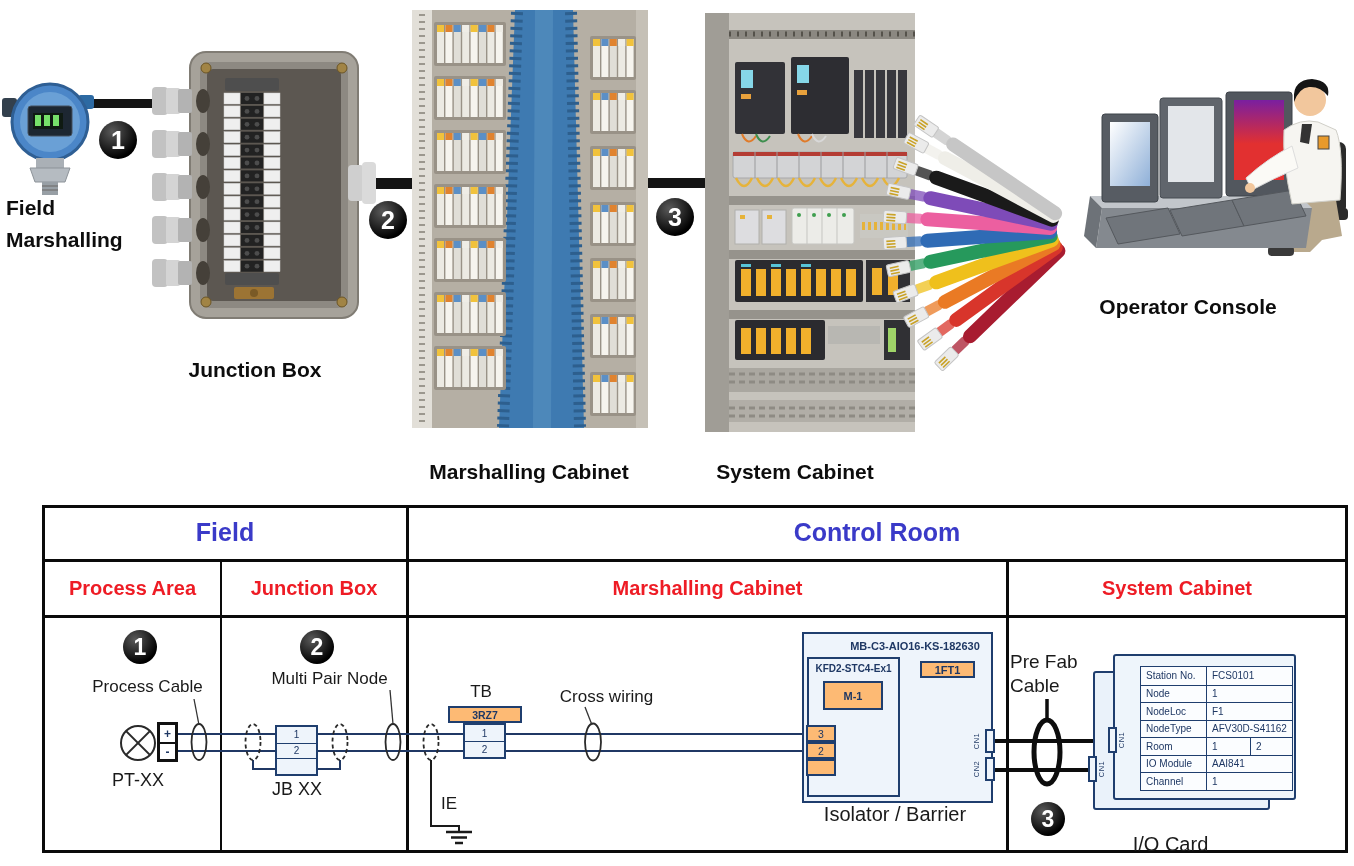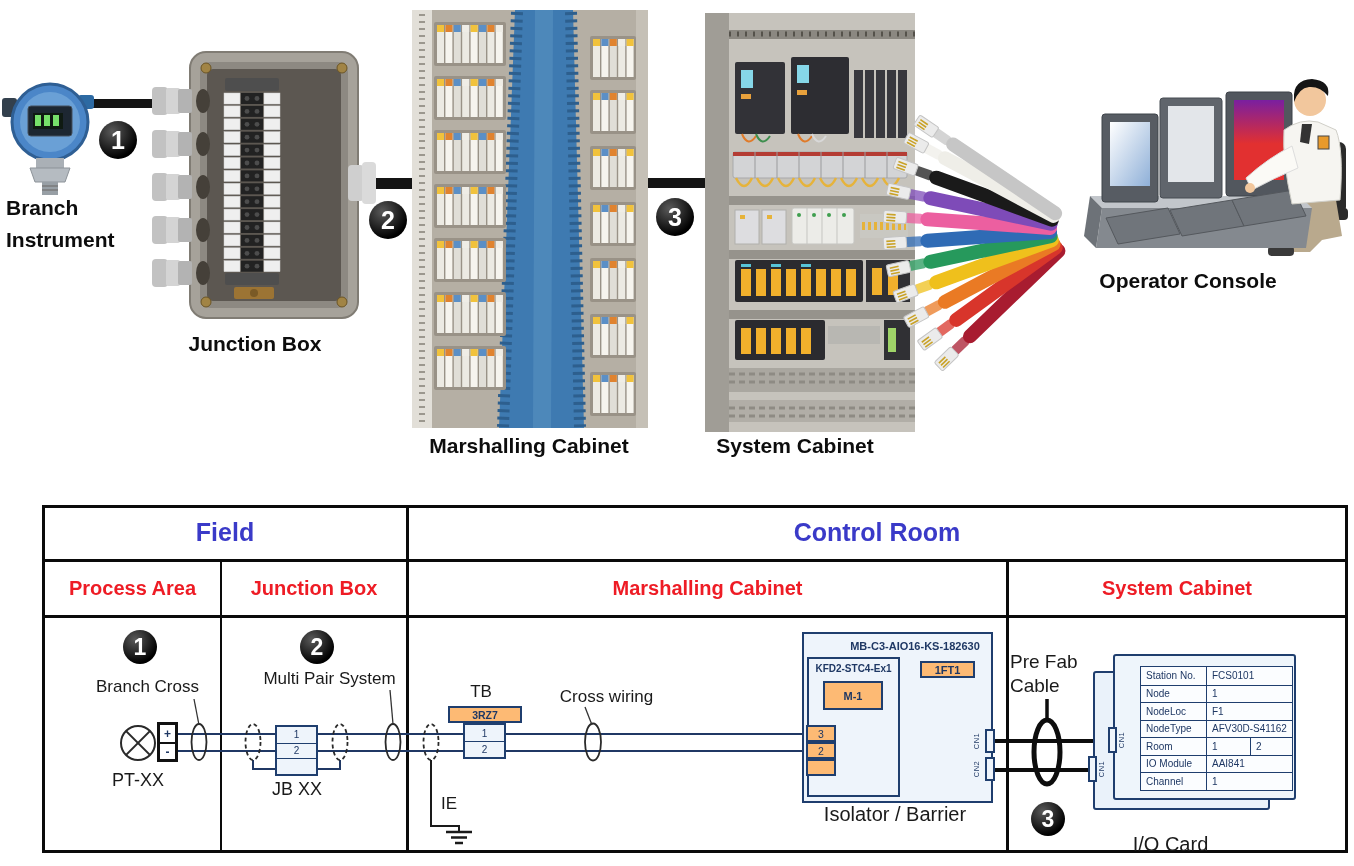--- a/index.html
+++ b/index.html
@@ -4,21 +4,21 @@
 <style>
   * { margin:0; padding:0; box-sizing:border-box; }
   html,body { background:#ffffff; }
   body { font-family:"Liberation Sans", sans-serif; }
   .stage { position:relative; width:1354px; height:866px; background:#fff; overflow:hidden; }
   .abs { position:absolute; }
   svg { display:block; }
 
   
   .photo-label { position:absolute; font-weight:bold; color:#0d0d0d; font-size:21px; z-index:6; }
-  .photo-label.center { text-align:center; }
+  .photo-label.center { text-align:center;margin-top:26px; }
 
   
   .badge { position:absolute; border-radius:50%;
            background:radial-gradient(circle at 35% 28%, #5a5a5a, #000 72%);
            color:#fff; font-weight:bold; display:flex; align-items:center; justify-content:center;
            z-index:8; }
   .badge.big { width:38px; height:38px; font-size:25px; }
   .badge.small { width:34px; height:34px; font-size:23px; }
 
   
@@ -394,21 +394,21 @@
       <path d="M1284,130 Q1300,118 1318,122 L1336,130 Q1344,150 1340,200 L1292,204 Q1282,160 1284,130 Z" fill="#f6f5f1" stroke="#d0cfc8"></path>
       <path d="M1292,146 Q1268,158 1246,178 L1252,190 Q1274,178 1298,168 Z" fill="#fbfaf6" stroke="#ddd"></path>
       <circle cx="1250" cy="188" r="5" fill="#f2c79d"></circle>
       <polygon points="1302,124 1312,124 1309,144 1300,142" fill="#333"></polygon>
       <rect x="1318" y="136" width="11" height="13" fill="#e89a2c" stroke="#444"></rect>
       <circle cx="1310" cy="100" r="16" fill="#f2c79d"></circle>
       <path d="M1294,98 Q1293,80 1312,79 Q1331,81 1328,96 Q1320,86 1309,87 Q1299,88 1294,102 Z" fill="#151515"></path>
     </g>
   </svg>
 
-  <div class="photo-label" style="left:6px;top:192px;width:140px;line-height:1.5;">Branch Instrument</div>
+  <div class="photo-label" style="left:6px;top:192px;width:140px;line-height:1.5;">Field Marshalling</div>
   <div class="photo-label center" style="left:150px;top:332px;width:210px;">Junction Box</div>
   <div class="photo-label center" style="left:399px;top:434px;width:260px;">Marshalling Cabinet</div>
   <div class="photo-label center" style="left:675px;top:434px;width:240px;">System Cabinet</div>
   <div class="photo-label center" style="left:1078px;top:269px;width:220px;">Operator Console</div>
 
   <div class="badge big" style="left:99px;top:121px;">1</div>
   <div class="badge big" style="left:369px;top:201px;">2</div>
   <div class="badge big" style="left:656px;top:198px;">3</div>
 
   <div class="tbl-border"></div>
@@ -529,23 +529,23 @@
     <div class="io-row">
       <div class="io-cell lab">IO Module</div>
       <div class="io-cell val">AAI841</div>
     </div>
     <div class="io-row">
       <div class="io-cell lab">Channel</div>
       <div class="io-cell val">1</div>
     </div>
   </div>
 
-  <div class="dlbl" style="left:85px;top:677px;width:125px;">Branch Cross</div>
+  <div class="dlbl" style="left:85px;top:677px;width:125px;">Process Cable</div>
   <div class="dlbl" style="left:103px;top:770px;width:70px;font-size:18px;">PT-XX</div>
-  <div class="dlbl" style="left:252px;top:669px;width:155px;">Multi Pair System</div>
+  <div class="dlbl" style="left:252px;top:669px;width:155px;">Multi Pair Node</div>
   <div class="dlbl" style="left:263px;top:779px;width:68px;font-size:18px;">JB XX</div>
   <div class="dlbl" style="left:460px;top:682px;width:42px;">TB</div>
   <div class="dlbl" style="left:544px;top:687px;width:125px;">Cross wiring</div>
   <div class="dlbl" style="left:441px;top:794px;width:30px;text-align:left;">IE</div>
   <div class="dlbl-big" style="left:795px;top:803px;width:200px;">Isolator / Barrier</div>
   <div class="dlbl" style="left:1010px;top:650px;width:82px;font-size:19px;text-align:left;line-height:1.25;">Pre Fab Cable</div>
   <div class="dlbl-big" style="left:1108px;top:809px;width:125px;margin-top:24px;">I/O Card</div>
 
   <div class="badge small" style="left:123px;top:630px;">1</div>
   <div class="badge small" style="left:300px;top:630px;">2</div>

